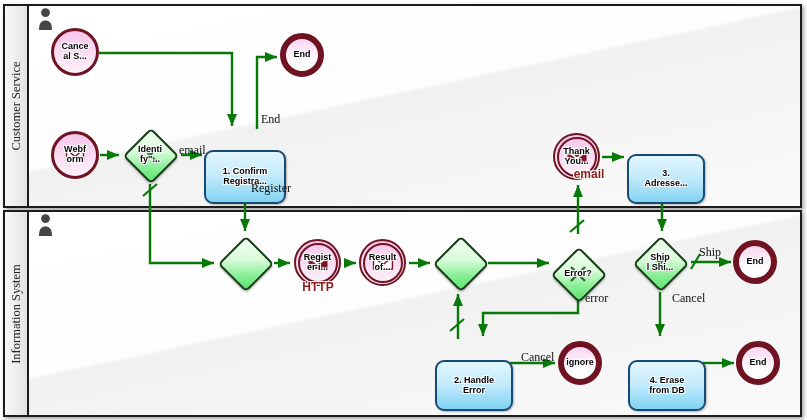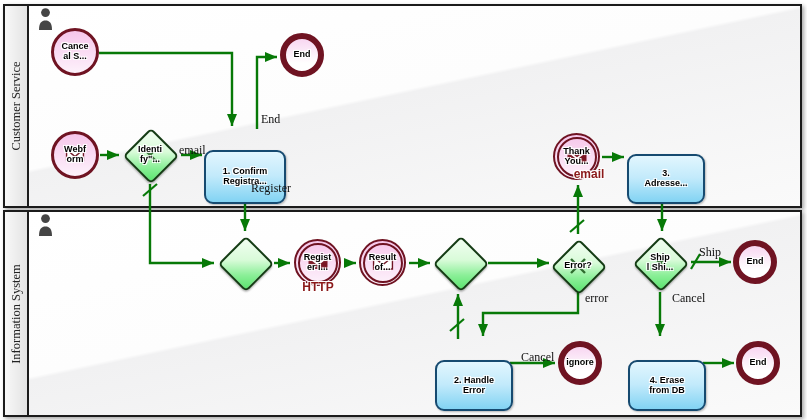--- a/index.html
+++ b/index.html
@@ -183,21 +183,21 @@
       <path d="M1,1 L10.5,8.5 L20,1" fill="none" stroke="#6f1322" stroke-width="1.5"></path>
     </svg>
     <span class="node-label">Result
 of...</span>
   </div>
 
   <div class="node gateway" style="left:432px;top:235px;">
     <div class="diamond"></div>
   </div>
 
-  <div class="node gateway" style="left:550px;top:238px;">
+  <div class="node gateway" style="left:550px;top:246px;">
     <div class="diamond"></div>
     <svg class="xmark" width="22" height="22" viewBox="0 0 22 22">
       <path d="M4,4 L18,18 M18,4 L4,18" stroke="#2e6b2e" stroke-width="2.4" fill="none"></path>
     </svg>
     <span class="node-label">Error?</span>
   </div>
 
   <div class="node gateway" style="left:632px;top:235px;">
     <div class="diamond"></div>
     <svg class="xmark" width="22" height="22" viewBox="0 0 22 22">

